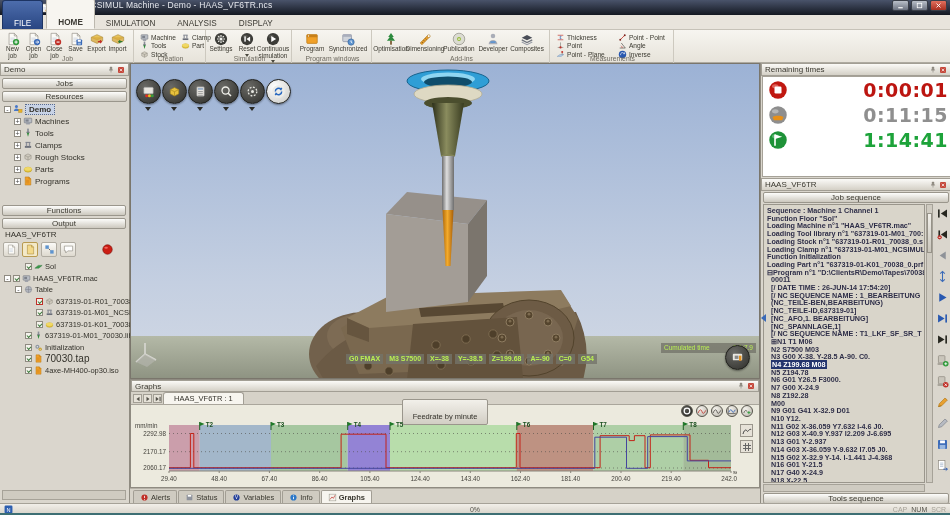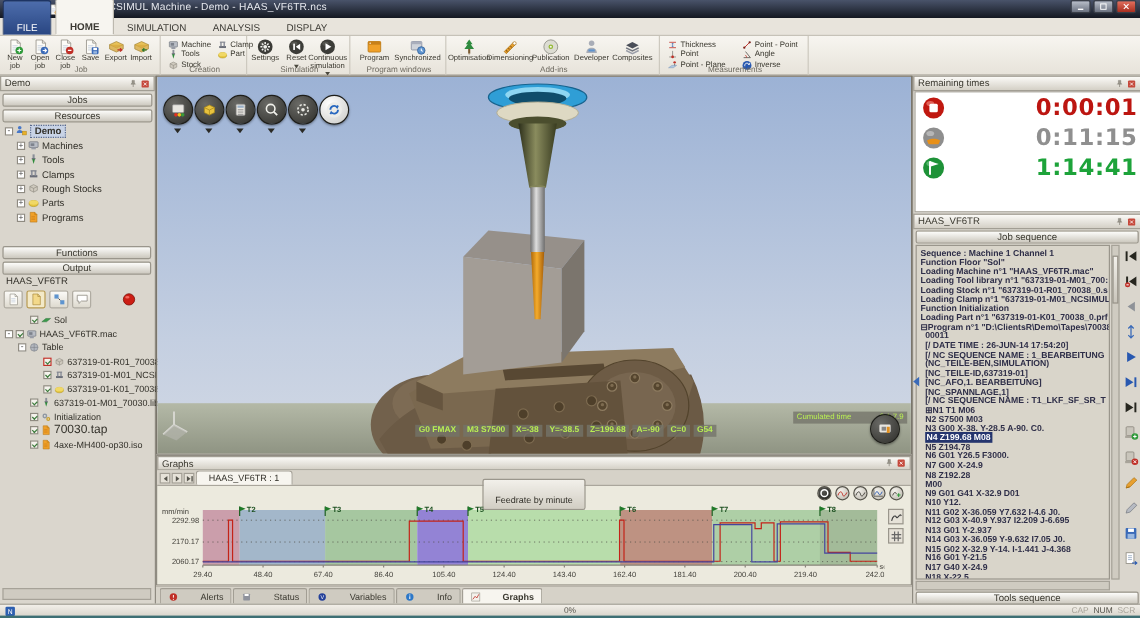--- a/index.html
+++ b/index.html
@@ -63,21 +63,21 @@
 #g-tab{background:#f7f5ef;border:1px solid #a29e94;border-bottom:none;border-radius:3px 3px 0 0;padding:1px 10px;font-size:7.5px;color:#33312a}
 #g-toolbar{position:absolute;left:0;top:25px;width:628px;height:13px;display:flex;align-items:center;justify-content:center;gap:4px}
 #g-feed{background:linear-gradient(#f2f0ea,#d2cec4);border:1px solid #9a968c;border-radius:2px;font-size:7.5px;padding:12px 10px;height:11px;line-height:10px;color:#33312a}
 #g-circles{position:absolute;right:6px;top:25px;display:flex;gap:3px}
 .gcirc{width:12px;height:12px;border-radius:50%;border:1px solid #55534b;background:radial-gradient(circle at 35% 30%,#f4f2ec,#b9b5ab);display:flex;align-items:center;justify-content:center}
 .gcirc.dark{background:radial-gradient(circle at 35% 30%,#5a5a56,#1e1e1a)}
 #g-chart{position:absolute;left:2px;top:38px}
 .gside{position:absolute;width:13px;height:13px;border:1px solid #9a968c;background:#e6e2d8;display:flex;align-items:center;justify-content:center}
 
 #bottomtabs{position:absolute;left:0;top:425px;width:630px;height:15px;background:#d6d2c8;display:flex;align-items:flex-end;gap:1px;padding-left:3px;border-top:1px solid #b4b0a6}
-.btab{display:flex;align-items:center;gap:18px;font-size:7.5px;color:#3a382f;background:#cfcbc1;border:1px solid #a29e94;border-bottom:none;border-radius:2px 2px 0 0;padding:1px 6px;height:13px}
+.btab{display:flex;align-items:center;gap:2px;font-size:7.5px;color:#3a382f;background:#cfcbc1;border:1px solid #a29e94;border-bottom:none;border-radius:2px 2px 0 0;padding:1px 6px;height:13px}
 .btab.active{background:#f7f5ef;font-weight:bold}
 
 #rightcol{position:absolute;left:760px;top:63px;width:190px;height:440px;background:#dad6cd;border-left:1px solid #8f8b81}
 #remaining{position:absolute;left:0;top:0;width:190px;height:115px}
 #rem-body{position:absolute;left:1px;top:13px;width:192px;height:101px;background:#ffffff;border:1px solid #a6a298}
 .remrow{display:flex;align-items:center;height:25px;padding:0 5px}
 .remtime{margin-left:auto;font-size:19px;font-weight:bold;letter-spacing:.5px;font-family:"DejaVu Sans",sans-serif}
 #jshdr{position:absolute;left:0;top:115px;width:190px}
 #jsbar{position:absolute;left:2px;top:129px;width:186px}
 #jsbody{position:absolute;left:2px;top:141px;width:162px;height:279px;background:#d9d5ca;border:1px solid #9a968c;overflow:hidden;padding:2px 0 0 3px}
@@ -1091,21 +1091,21 @@
         <div class="jsline">Loading Machine n°1 "HAAS_VF6TR.mac"</div>
         <div class="jsline">Loading Tool library n°1 "637319-01-M01_700:</div>
         <div class="jsline">Loading Stock n°1 "637319-01-R01_70038_0.s</div>
         <div class="jsline">Loading Clamp n°1 "637319-01-M01_NCSIMUL</div>
         <div class="jsline">Function Initialization</div>
         <div class="jsline">Loading Part n°1 "637319-01-K01_70038_0.prf</div>
         <div class="jsline">⊟Program n°1 "D:\ClientsR\Demo\Tapes\70038.t</div>
         <div class="jsline">  00011</div>
         <div class="jsline">  [/ DATE TIME : 26-JUN-14 17:54:20]</div>
         <div class="jsline">  [/ NC SEQUENCE NAME : 1_BEARBEITUNG</div>
-        <div class="jsline">  (NC_TEILE-BEN,SIMULATION)</div>
+        <div class="jsline">  (NC_TEILE-BEN,BEARBEITUNG)</div>
         <div class="jsline">  [NC_TEILE-ID,637319-01]</div>
         <div class="jsline">  [NC_AFO,1. BEARBEITUNG]</div>
         <div class="jsline">  [NC_SPANNLAGE,1]</div>
         <div class="jsline">  [/ NC SEQUENCE NAME : T1_LKF_SF_SR_T</div>
         <div class="jsline">  ⊞N1 T1 M06</div>
         <div class="jsline">  N2 S7500 M03</div>
         <div class="jsline">  N3 G00 X-38. Y-28.5 A-90. C0.</div>
         <div class="jsline"><span>  </span><span class="sel">N4 Z199.68 M08</span></div>
         <div class="jsline">  N5 Z194.78</div>
         <div class="jsline">  N6 G01 Y26.5 F3000.</div>

